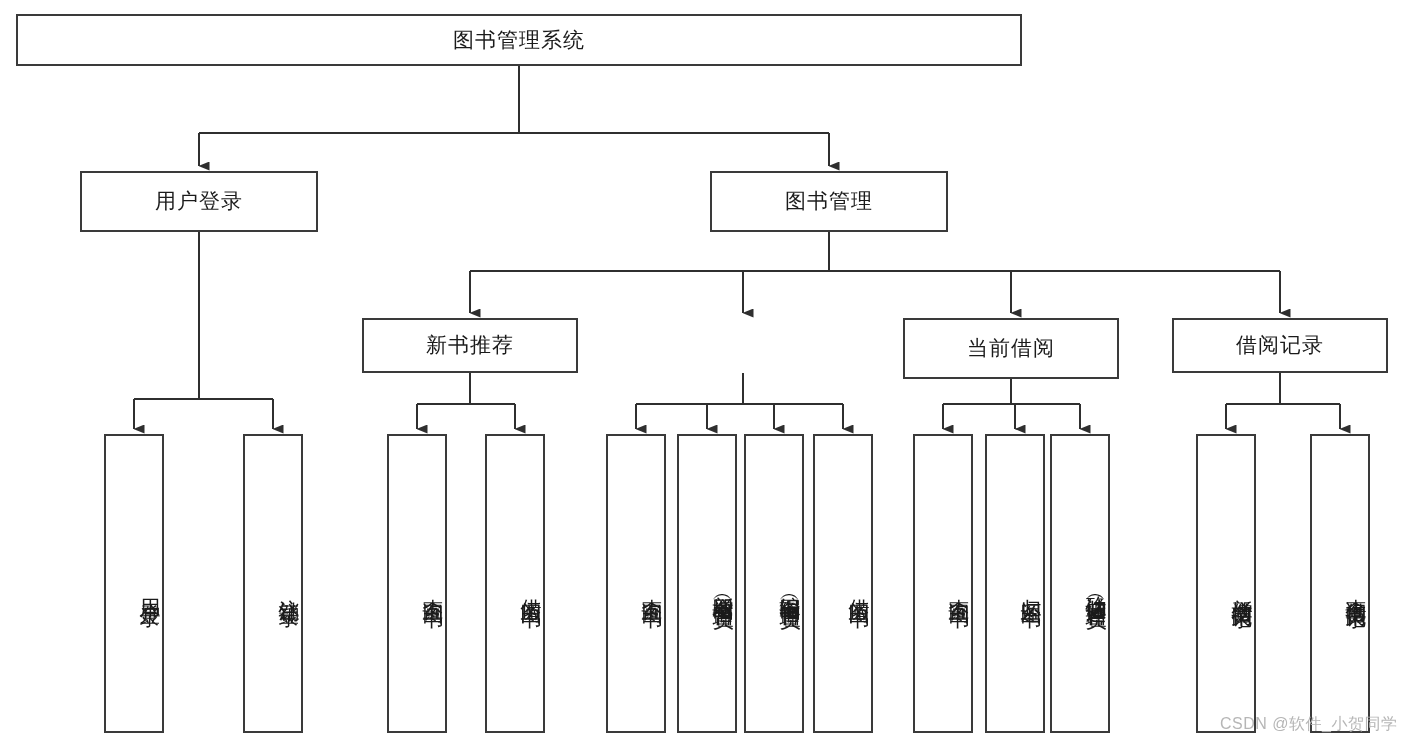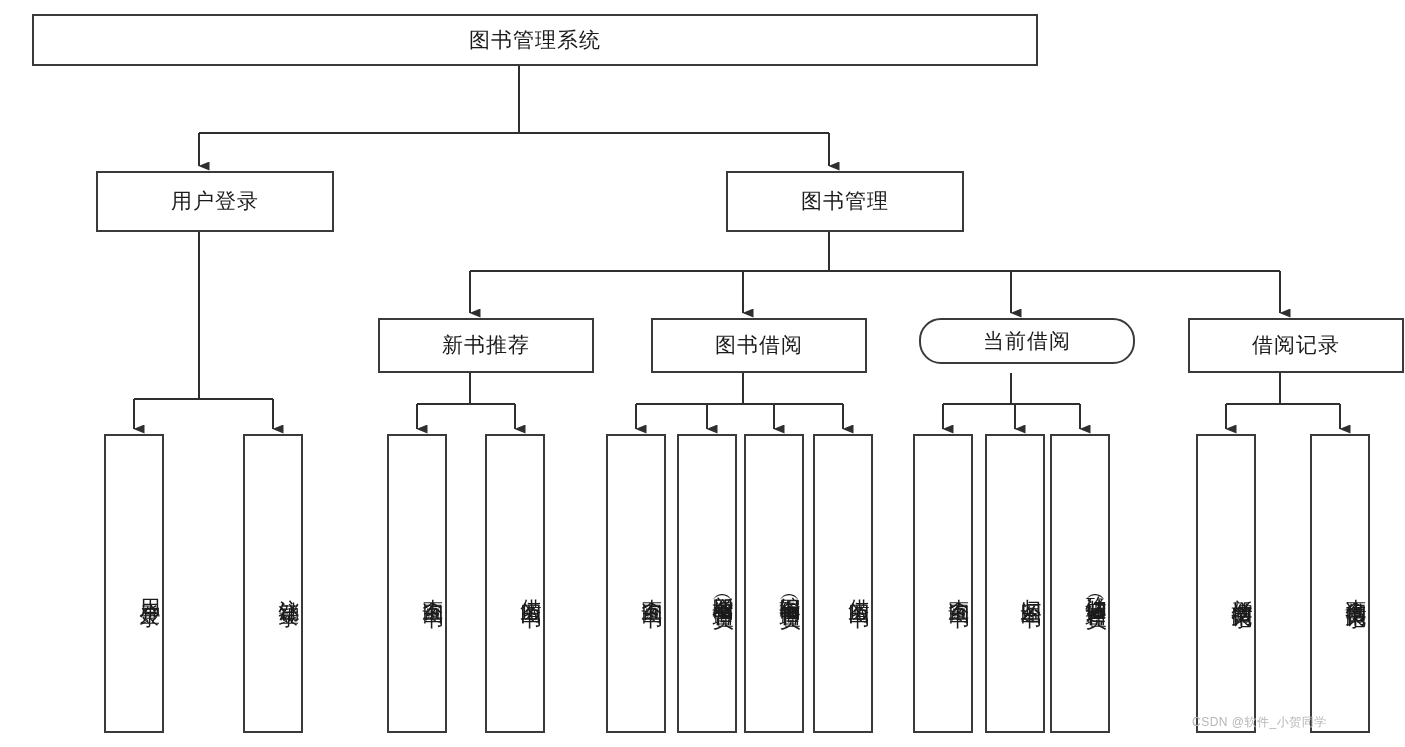--- a/index.html
+++ b/index.html
@@ -34,41 +34,41 @@
     align-items: center;
     justify-content: center;
     color: #1b1b1b;
     line-height: 1.18;
     z-index: 2;
   }
   .node.h {
     font-size: 21px;
     letter-spacing: 1px;
     text-align: center;
-    margin-left: 16px;
   }
   .node.v {
     writing-mode: vertical-rl;
     text-orientation: upright;
     font-size: 21px;
     letter-spacing: 3px;
     padding-top: 8px;
     align-items: flex-start;
     justify-content: center;
   }
   .node.v.tall {
     letter-spacing: 2px;
   }
   .watermark {
     position: absolute;
-    font-size: 12px;
+    font-size: 16px;
     color: #b6b6b6;
     letter-spacing: 0.5px;
     z-index: 3;
     white-space: nowrap;
+    margin-left: 28px;
   }
 </style>
 </head>
 <body>
 
 <div id="canvas" style="background: rgb(255, 255, 255);">
 
   <svg id="wires" viewBox="0 0 1405 747" xmlns="http://www.w3.org/2000/svg">
     <defs>
       <marker id="arw" markerWidth="9" markerHeight="11" refX="4.5" refY="10.5" orient="auto" markerUnits="userSpaceOnUse">
@@ -118,22 +118,21 @@
       <path d="M1340,404 L1340,429" marker-end="url(#arw)"></path>
     </g>
   </svg>
 
   <div class="node h" style="left: 16px; top: 14px; width: 1006px; height: 52px; border-color: rgb(58, 58, 58); background: rgb(255, 255, 255); color: rgb(27, 27, 27);">图书管理系统</div>
 
   <div class="node h" style="left: 80px; top: 171px; width: 238px; height: 61px; border-color: rgb(58, 58, 58); background: rgb(255, 255, 255); color: rgb(27, 27, 27);">用户登录</div>
   <div class="node h" style="left: 362px; top: 318px; width: 216px; height: 55px; border-color: rgb(58, 58, 58); background: rgb(255, 255, 255); color: rgb(27, 27, 27);">新书推荐</div>
 
   <div class="node h" style="left: 710px; top: 171px; width: 238px; height: 61px; border-color: rgb(58, 58, 58); background: rgb(255, 255, 255); color: rgb(27, 27, 27);">图书管理</div>
-  <div class="node h" style="left: 635px; top: 318px; width: 216px; height: 55px; border-color: rgb(58, 58, 58); background: rgb(255, 255, 255); color: rgb(27, 27, 27);">图书借阅</div>
-  <div class="node h" style="left: 903px; top: 318px; width: 216px; height: 46px; border-color: rgb(58, 58, 58); background: rgb(255, 255, 255); color: rgb(27, 27, 27); border-radius: 22px;">当前借阅</div>
+  <div class="node h" style="left: 903px; top: 318px; width: 216px; height: 61px; border-color: rgb(58, 58, 58); background: rgb(255, 255, 255); color: rgb(27, 27, 27);">当前借阅</div>
   <div class="node h" style="left: 1172px; top: 318px; width: 216px; height: 55px; border-color: rgb(58, 58, 58); background: rgb(255, 255, 255); color: rgb(27, 27, 27); text-align: right;">借阅记录</div>
 
   <div class="node v" style="left: 104px; top: 434px; width: 60px; height: 299px; border-color: rgb(58, 58, 58); background: rgb(255, 255, 255); color: rgb(27, 27, 27);">用户登录</div>
   <div class="node v" style="left: 243px; top: 434px; width: 60px; height: 299px; border-color: rgb(58, 58, 58); background: rgb(255, 255, 255); color: rgb(27, 27, 27);">注销登录</div>
   <div class="node v" style="left: 387px; top: 434px; width: 60px; height: 299px; border-color: rgb(58, 58, 58); background: rgb(255, 255, 255); color: rgb(27, 27, 27);">查询图书</div>
   <div class="node v" style="left: 485px; top: 434px; width: 60px; height: 299px; border-color: rgb(58, 58, 58); background: rgb(255, 255, 255); color: rgb(27, 27, 27);">借阅图书</div>
   <div class="node v" style="left: 606px; top: 434px; width: 60px; height: 299px; border-color: rgb(58, 58, 58); background: rgb(255, 255, 255); color: rgb(27, 27, 27);">查询图书</div>
   <div class="node v tall" style="left: 677px; top: 434px; width: 60px; height: 299px; border-color: rgb(58, 58, 58); background: rgb(255, 255, 255); color: rgb(27, 27, 27);">新增图书（管理员）</div>
   <div class="node v tall" style="left: 744px; top: 434px; width: 60px; height: 299px; border-color: rgb(58, 58, 58); background: rgb(255, 255, 255); color: rgb(27, 27, 27);">编辑图书（管理员）</div>
   <div class="node v" style="left: 813px; top: 434px; width: 60px; height: 299px; border-color: rgb(58, 58, 58); background: rgb(255, 255, 255); color: rgb(27, 27, 27);">借阅图书</div>

